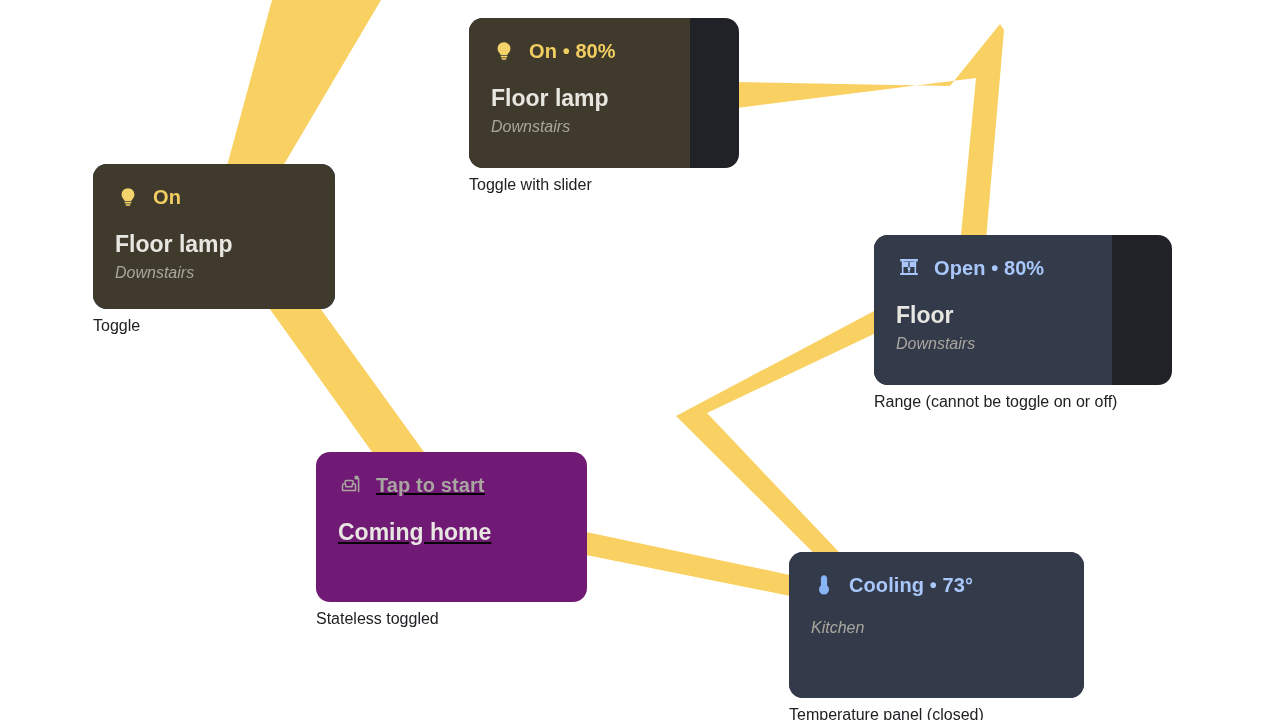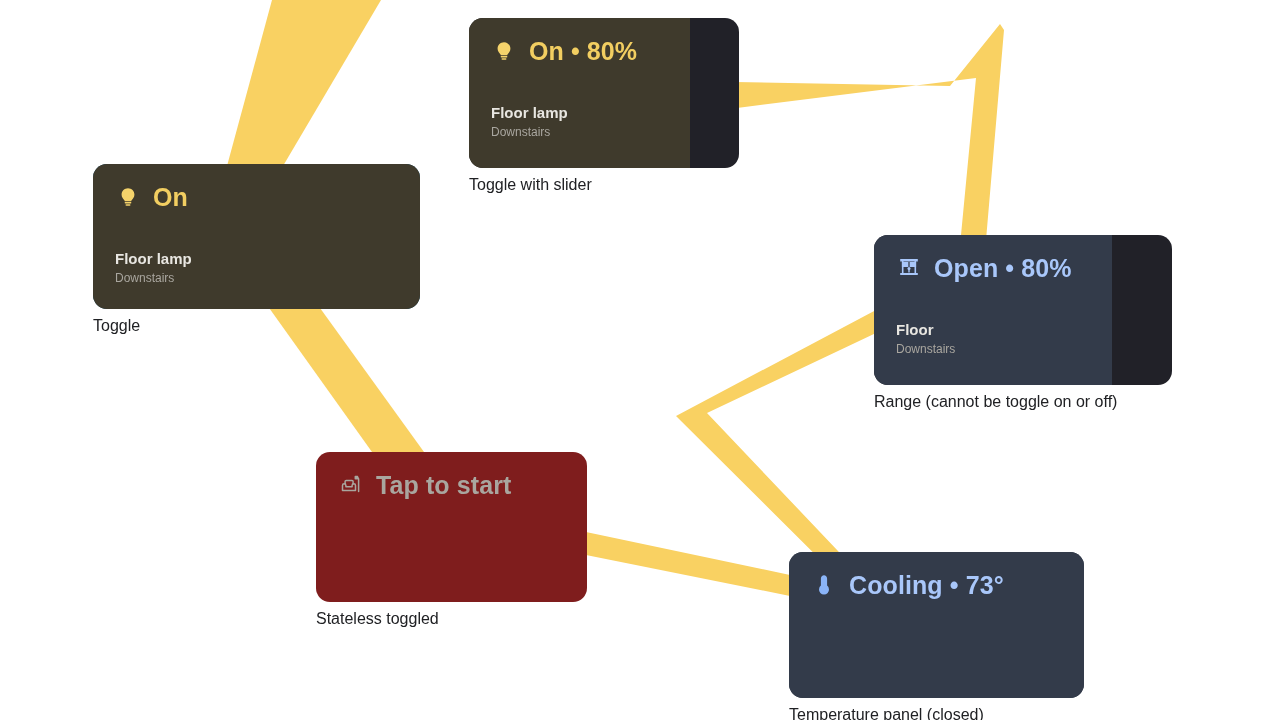--- a/index.html
+++ b/index.html
@@ -59,61 +59,61 @@
   }
   .status-icon {
     width: 26px;
     height: 26px;
     display: flex;
     align-items: center;
     justify-content: center;
     flex: 0 0 26px;
   }
   .status-text {
-    font-size: 25px;
+    font-size: 20px;
     font-weight: bold;
     letter-spacing: 0.1px;
     white-space: nowrap;
   }
   .card-body {
     margin-top: 16px;
   }
   .card-title {
-    font-size: 15px;
+    font-size: 23px;
     font-weight: bold;
     color: #e8e6e1;
     line-height: 1.45;
     white-space: nowrap;
-    margin-top: 20px;
   }
   .card-subtitle {
-    font-size: 12px;
+    font-size: 16px;
     color: #a9a69f;
     line-height: 1.45;
     white-space: nowrap;
+    font-style: italic;
   }
   .caption {
     font-size: 16px;
     color: #202124;
     margin-top: 8px;
     white-space: nowrap;
   }
 
   
   #node-toggle        { left: 93px;  top: 164px; }
-  #node-toggle .card  { width: 327px; height: 145px; background: #0c4a6e; }
+  #node-toggle .card  { width: 242px; height: 145px; background: #0c4a6e; }
 
   #node-toggle-slider        { left: 469px; top: 18px; }
   #node-toggle-slider .card  { width: 270px; height: 150px; background: #212128; }
 
   #node-range        { left: 874px; top: 235px; }
   #node-range .card  { width: 298px; height: 150px; background: #212128; }
 
   #node-stateless        { left: 316px; top: 452px; }
-  #node-stateless .card  { width: 271px; height: 150px; background: #7f1d1d; }
+  #node-stateless .card  { width: 271px; height: 150px; background: #701a75; text-decoration: underline; }
 
   #node-temperature        { left: 789px; top: 552px; }
   #node-temperature .card  { width: 295px; height: 146px; background: #333B4A; }
 
   .fill-amber { background: #3F3A2C; }
   .fill-slate { background: #333B4A; }
 
   .amber-text { color: #F2CE61; }
   .blue-text  { color: #A9C7FA; }
 </style>
@@ -215,38 +215,43 @@
           <span class="status-icon">
             <svg width="24" height="24" viewBox="0 0 24 24" xmlns="http://www.w3.org/2000/svg" fill="none" stroke="#A9A69F" stroke-width="1.5" stroke-linecap="round" stroke-linejoin="round">
               <path d="M3.5 12.4c0-1 .8-1.7 1.7-1.7s1.7.7 1.7 1.7v1.3h6.2v-1.3c0-1 .8-1.7 1.7-1.7s1.7.7 1.7 1.7v5.1H3.5z"></path>
               <path d="M6.1 10.9V8.6c0-.6.5-1.1 1.1-1.1h5.8c.6 0 1.1.5 1.1 1.1v2.3"></path>
               <path d="M19.6 18.5V6.3c0-1-.8-1.8-1.8-1.8h-.8"></path>
               <path d="M16.3 3.6h2.2v2.2h-2.2z"></path>
             </svg>
           </span>
           <span class="status-text" style="color:#A9A69F;font-weight:bold">Tap to start</span>
         </div>
+        <div class="card-body">
+          <div class="card-title">Coming home</div>
+          <div class="card-subtitle"></div>
+        </div>
       </div>
     </div>
     <div class="caption">Stateless toggled</div>
   </div>
 
   <div class="node" id="node-temperature">
     <div class="card">
       <div class="card-fill fill-slate" style="width:100%"></div>
       <div class="card-inner">
         <div class="status-row">
           <span class="status-icon">
             <svg width="24" height="24" viewBox="0 0 24 24" xmlns="http://www.w3.org/2000/svg">
               <path fill="#8AB4F8" d="M12 2.3c-1.7 0-3.1 1.4-3.1 3.1v7.2a5 5 0 1 0 6.2 0V5.4c0-1.7-1.4-3.1-3.1-3.1z"></path>
               <circle cx="12" cy="16.6" r="3.6" fill="#8AB4F8"></circle>
             </svg>
           </span>
           <span class="status-text blue-text">Cooling • 73°</span>
         </div>
         <div class="card-body">
+          <div class="card-subtitle">Kitchen</div>
         </div>
       </div>
     </div>
     <div class="caption">Temperature panel (closed)</div>
   </div>
 
 </div>
 
 </body></html>

